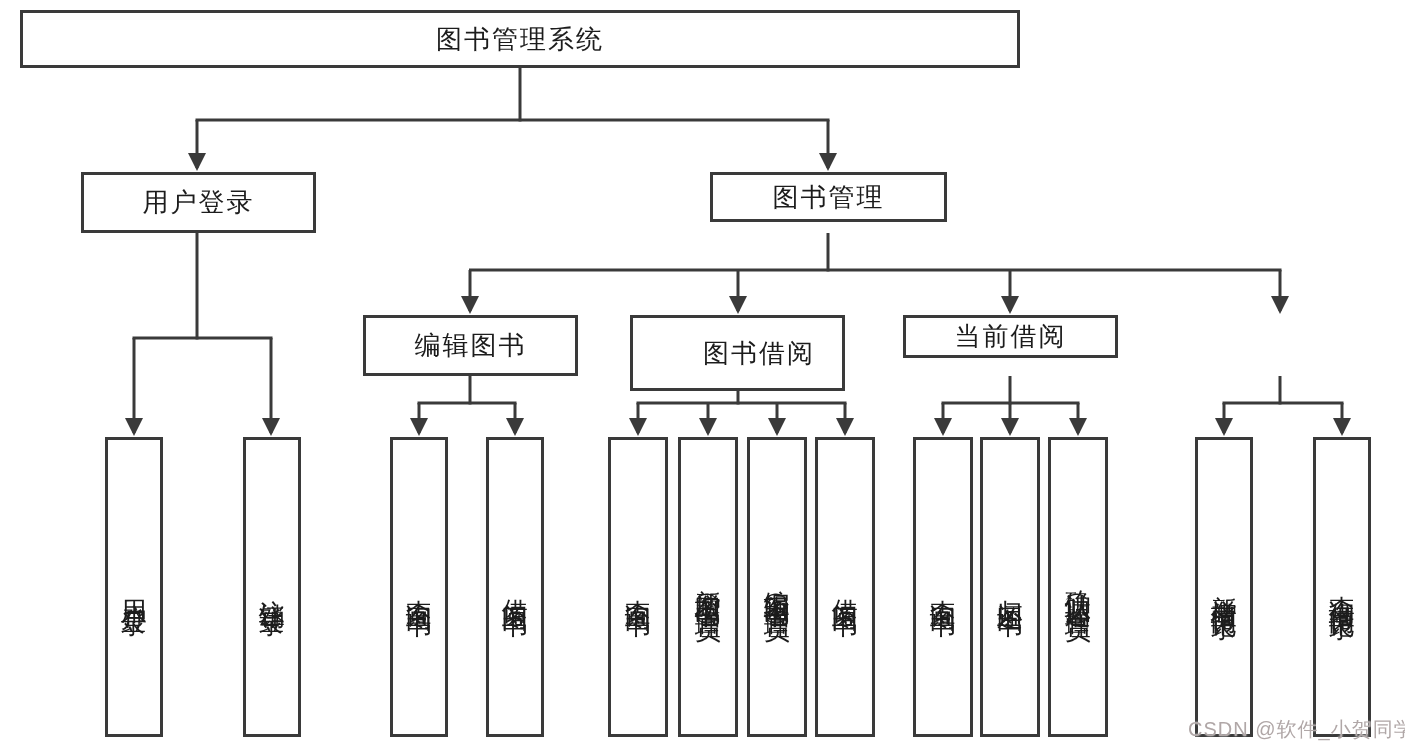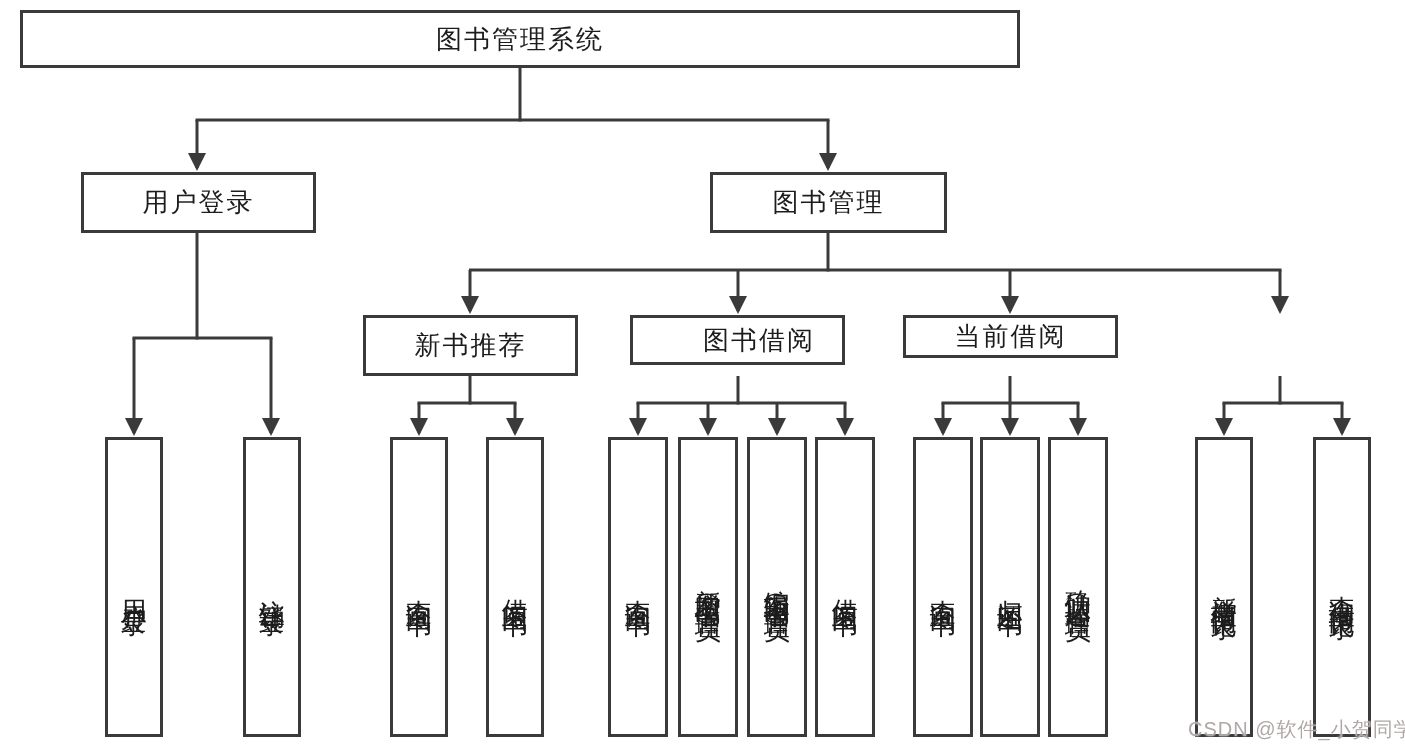--- a/index.html
+++ b/index.html
@@ -100,28 +100,28 @@
     </g>
   </svg>
 
   <div class="node hbox" style="left:20px; top:10px; width:1000px; height:58px;">
     <span>图书管理系统</span>
   </div>
 
   <div class="node hbox" style="left:81px; top:172px; width:235px; height:61px;">
     <span>用户登录</span>
   </div>
-  <div class="node hbox" style="left:710px; top:172px; width:237px; height:61px;">
+  <div class="node hbox" style="left:710px; top:172px; width:237px; height:50px;">
     <span>图书管理</span>
   </div>
 
   <div class="node hbox" style="left:363px; top:315px; width:215px; height:61px;">
-    <span>新书推荐</span>
+    <span>编辑图书</span>
   </div>
-  <div class="node hbox" style="left:630px; top:315px; width:215px; height:50px;padding-left:43px;">
+  <div class="node hbox" style="left:630px; top:315px; width:215px; height:76px;padding-left:43px;">
     <span>图书借阅</span>
   </div>
   <div class="node hbox" style="left:903px; top:315px; width:215px; height:43px;">
     <span>当前借阅</span>
   </div>
 
   <div class="node vbox" style="left:105px; top:437px; width:58px; height:300px;">
     <span>用户登录</span>
   </div>
   <div class="node vbox" style="left:243px; top:437px; width:58px; height:300px;">

